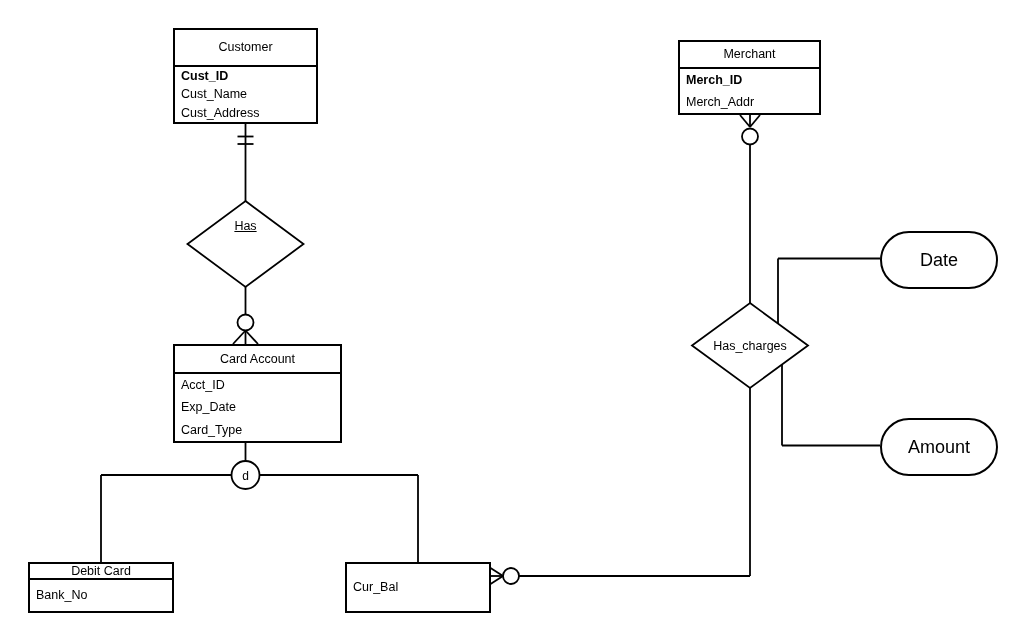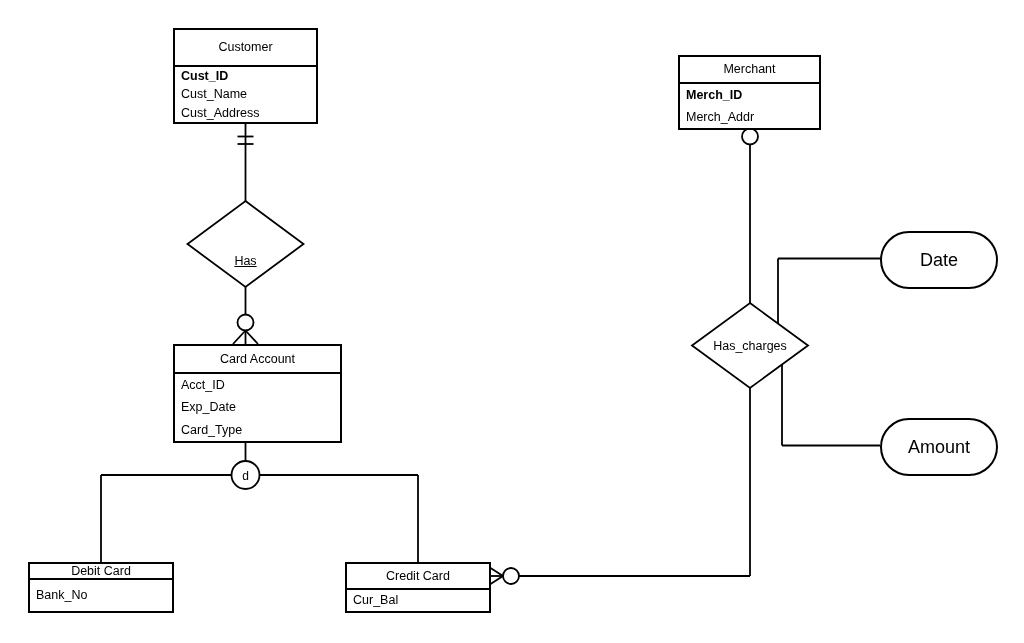--- a/index.html
+++ b/index.html
@@ -96,33 +96,33 @@
 
     <g>
       <line x1="880" y1="445.5" x2="782" y2="445.5"></line>
       <line x1="782" y1="445.5" x2="782" y2="364"></line>
     </g>
 
     <polygon points="245.5,201 303.5,244 245.5,287 187.5,244" fill="#fff"></polygon>
     <polygon points="750,303 808,345.5 750,388 692,345.5" fill="#fff"></polygon>
   </svg>
 
-  <div class="diamond-label" style="left:187.5px; top:218px; width:116px; height:86px;text-decoration:underline;">Has</div>
+  <div class="diamond-label" style="left:187.5px; top:183px; width:116px; height:86px;text-decoration:underline;">Has</div>
   <div class="diamond-label" style="left:692px; top:303px; width:116px; height:85px;">Has_charges</div>
 
   <div class="entity" style="left:173px; top:28px; width:145px; height:96px;">
     <div class="entity-title" style="height:37px;">Customer</div>
     <div class="entity-attrs">
       <div class="attr key">Cust_ID</div>
       <div class="attr">Cust_Name</div>
       <div class="attr">Cust_Address</div>
     </div>
   </div>
 
-  <div class="entity" style="left:678px; top:40px; width:143px; height:75px;margin-top:15px;">
+  <div class="entity" style="left:678px; top:40px; width:143px; height:75px;">
     <div class="entity-title" style="height:27px;">Merchant</div>
     <div class="entity-attrs">
       <div class="attr key">Merch_ID</div>
       <div class="attr">Merch_Addr</div>
     </div>
   </div>
 
   <div class="entity" style="left:173px; top:344px; width:169px; height:99px;">
     <div class="entity-title" style="height:28px;">Card Account</div>
     <div class="entity-attrs">
@@ -133,21 +133,20 @@
   </div>
 
   <div class="entity" style="left:28px; top:562px; width:146px; height:51px;">
     <div class="entity-title" style="height:16px;">Debit Card</div>
     <div class="entity-attrs">
       <div class="attr">Bank_No</div>
     </div>
   </div>
 
   <div class="entity" style="left:345px; top:562px; width:146px; height:51px;">
-    <div class="entity-title" style="height:26px;">Credit Card</div>
     <div class="entity-attrs">
       <div class="attr">Cur_Bal</div>
     </div>
   </div>
 
   <div class="oval" style="left:880px; top:231px;">
     <span>Date</span>
   </div>
   <div class="oval" style="left:880px; top:418px;">
     <span>Amount</span>

